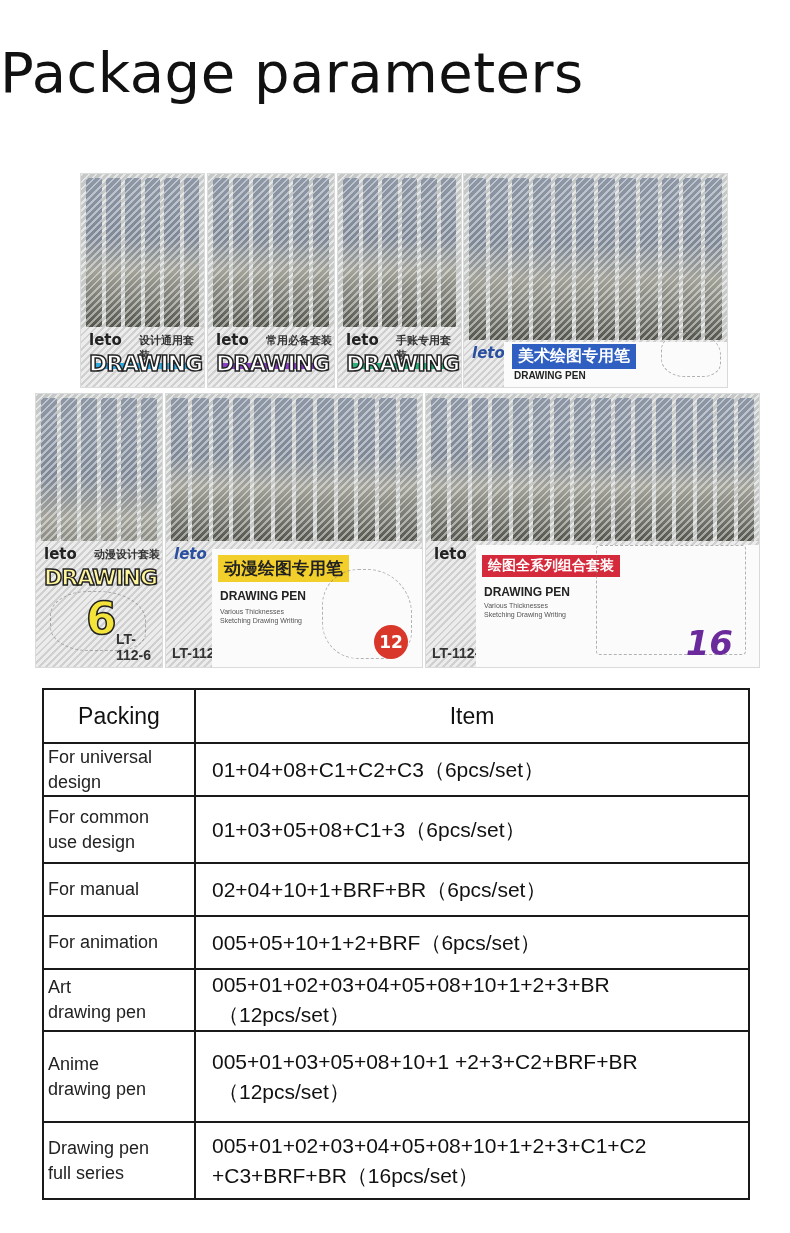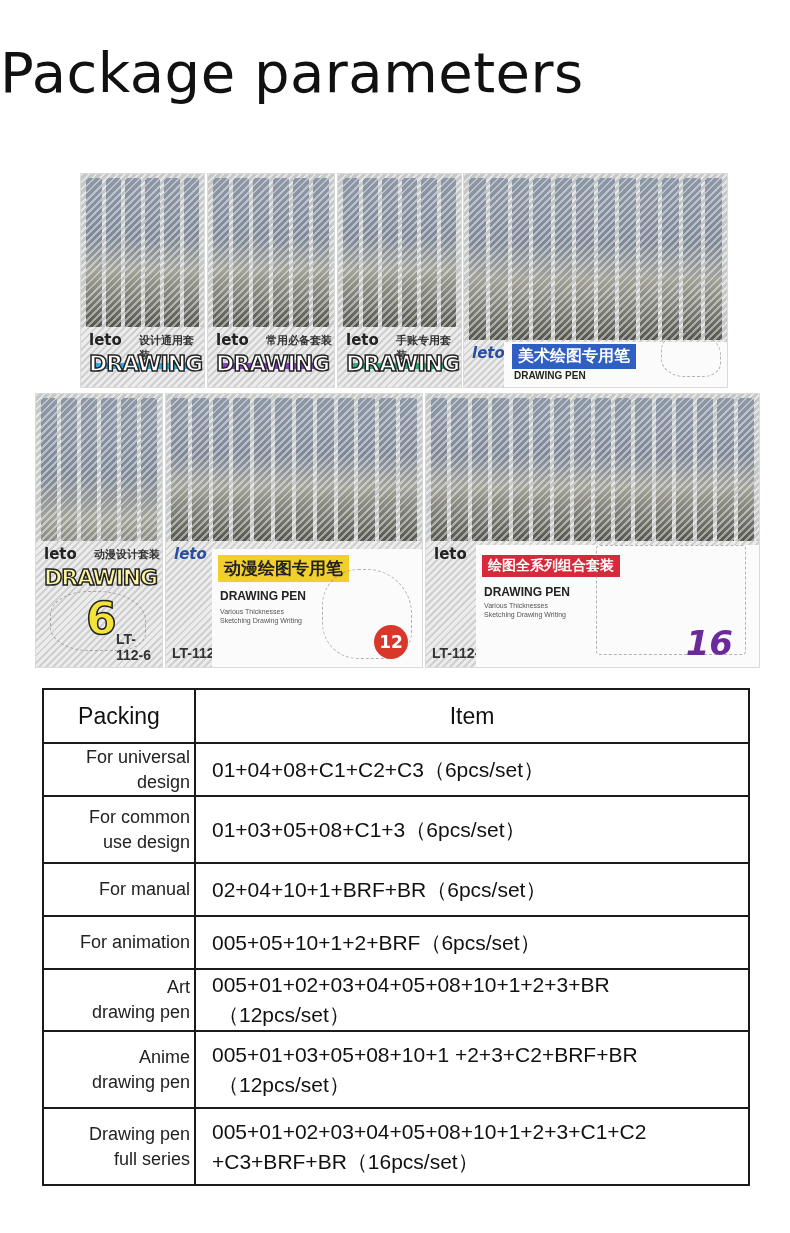--- a/index.html
+++ b/index.html
@@ -68,21 +68,21 @@
 
   
   .table {
     position: absolute; left: 42px; top: 688px; width: 708px;
     border-collapse: collapse; table-layout: fixed;
   }
   .table td, .table th { border: 2px solid #1a1a1a; vertical-align: middle; }
   .table th { height: 54px; font-size: 23px; font-weight: normal; text-align: center; color: #111; }
   .table .col-pack { width: 152px; }
   .table td.pack {
-    text-align: right; font-size: 18px; line-height: 25px; color: #222; padding: 0 4px;
+    text-align: left; font-size: 18px; line-height: 25px; color: #222; padding: 0 4px;
   }
   .table td.item {
     font-size: 21px; line-height: 30px; color: #111; padding: 0 0 0 16px;
   }
   .item .sub { display: block; padding-left: 6px; }
 </style>
 </head>
 <body>
 
 <h1 class="title">Package parameters</h1>
@@ -296,21 +296,21 @@
     <tr style="height:61px;">
       <td class="pack">
         <div>Art</div>
         <div>drawing pen</div>
       </td>
       <td class="item">
         <span>005+01+02+03+04+05+08+10+1+2+3+BR</span>
         <span class="sub">（12pcs/set）</span>
       </td>
     </tr>
-    <tr style="height:77px;">
+    <tr style="height:91px;">
       <td class="pack">
         <div>Anime</div>
         <div>drawing pen</div>
       </td>
       <td class="item">
         <span>005+01+03+05+08+10+1 +2+3+C2+BRF+BR</span>
         <span class="sub">（12pcs/set）</span>
       </td>
     </tr>
     <tr style="height:77px;">

